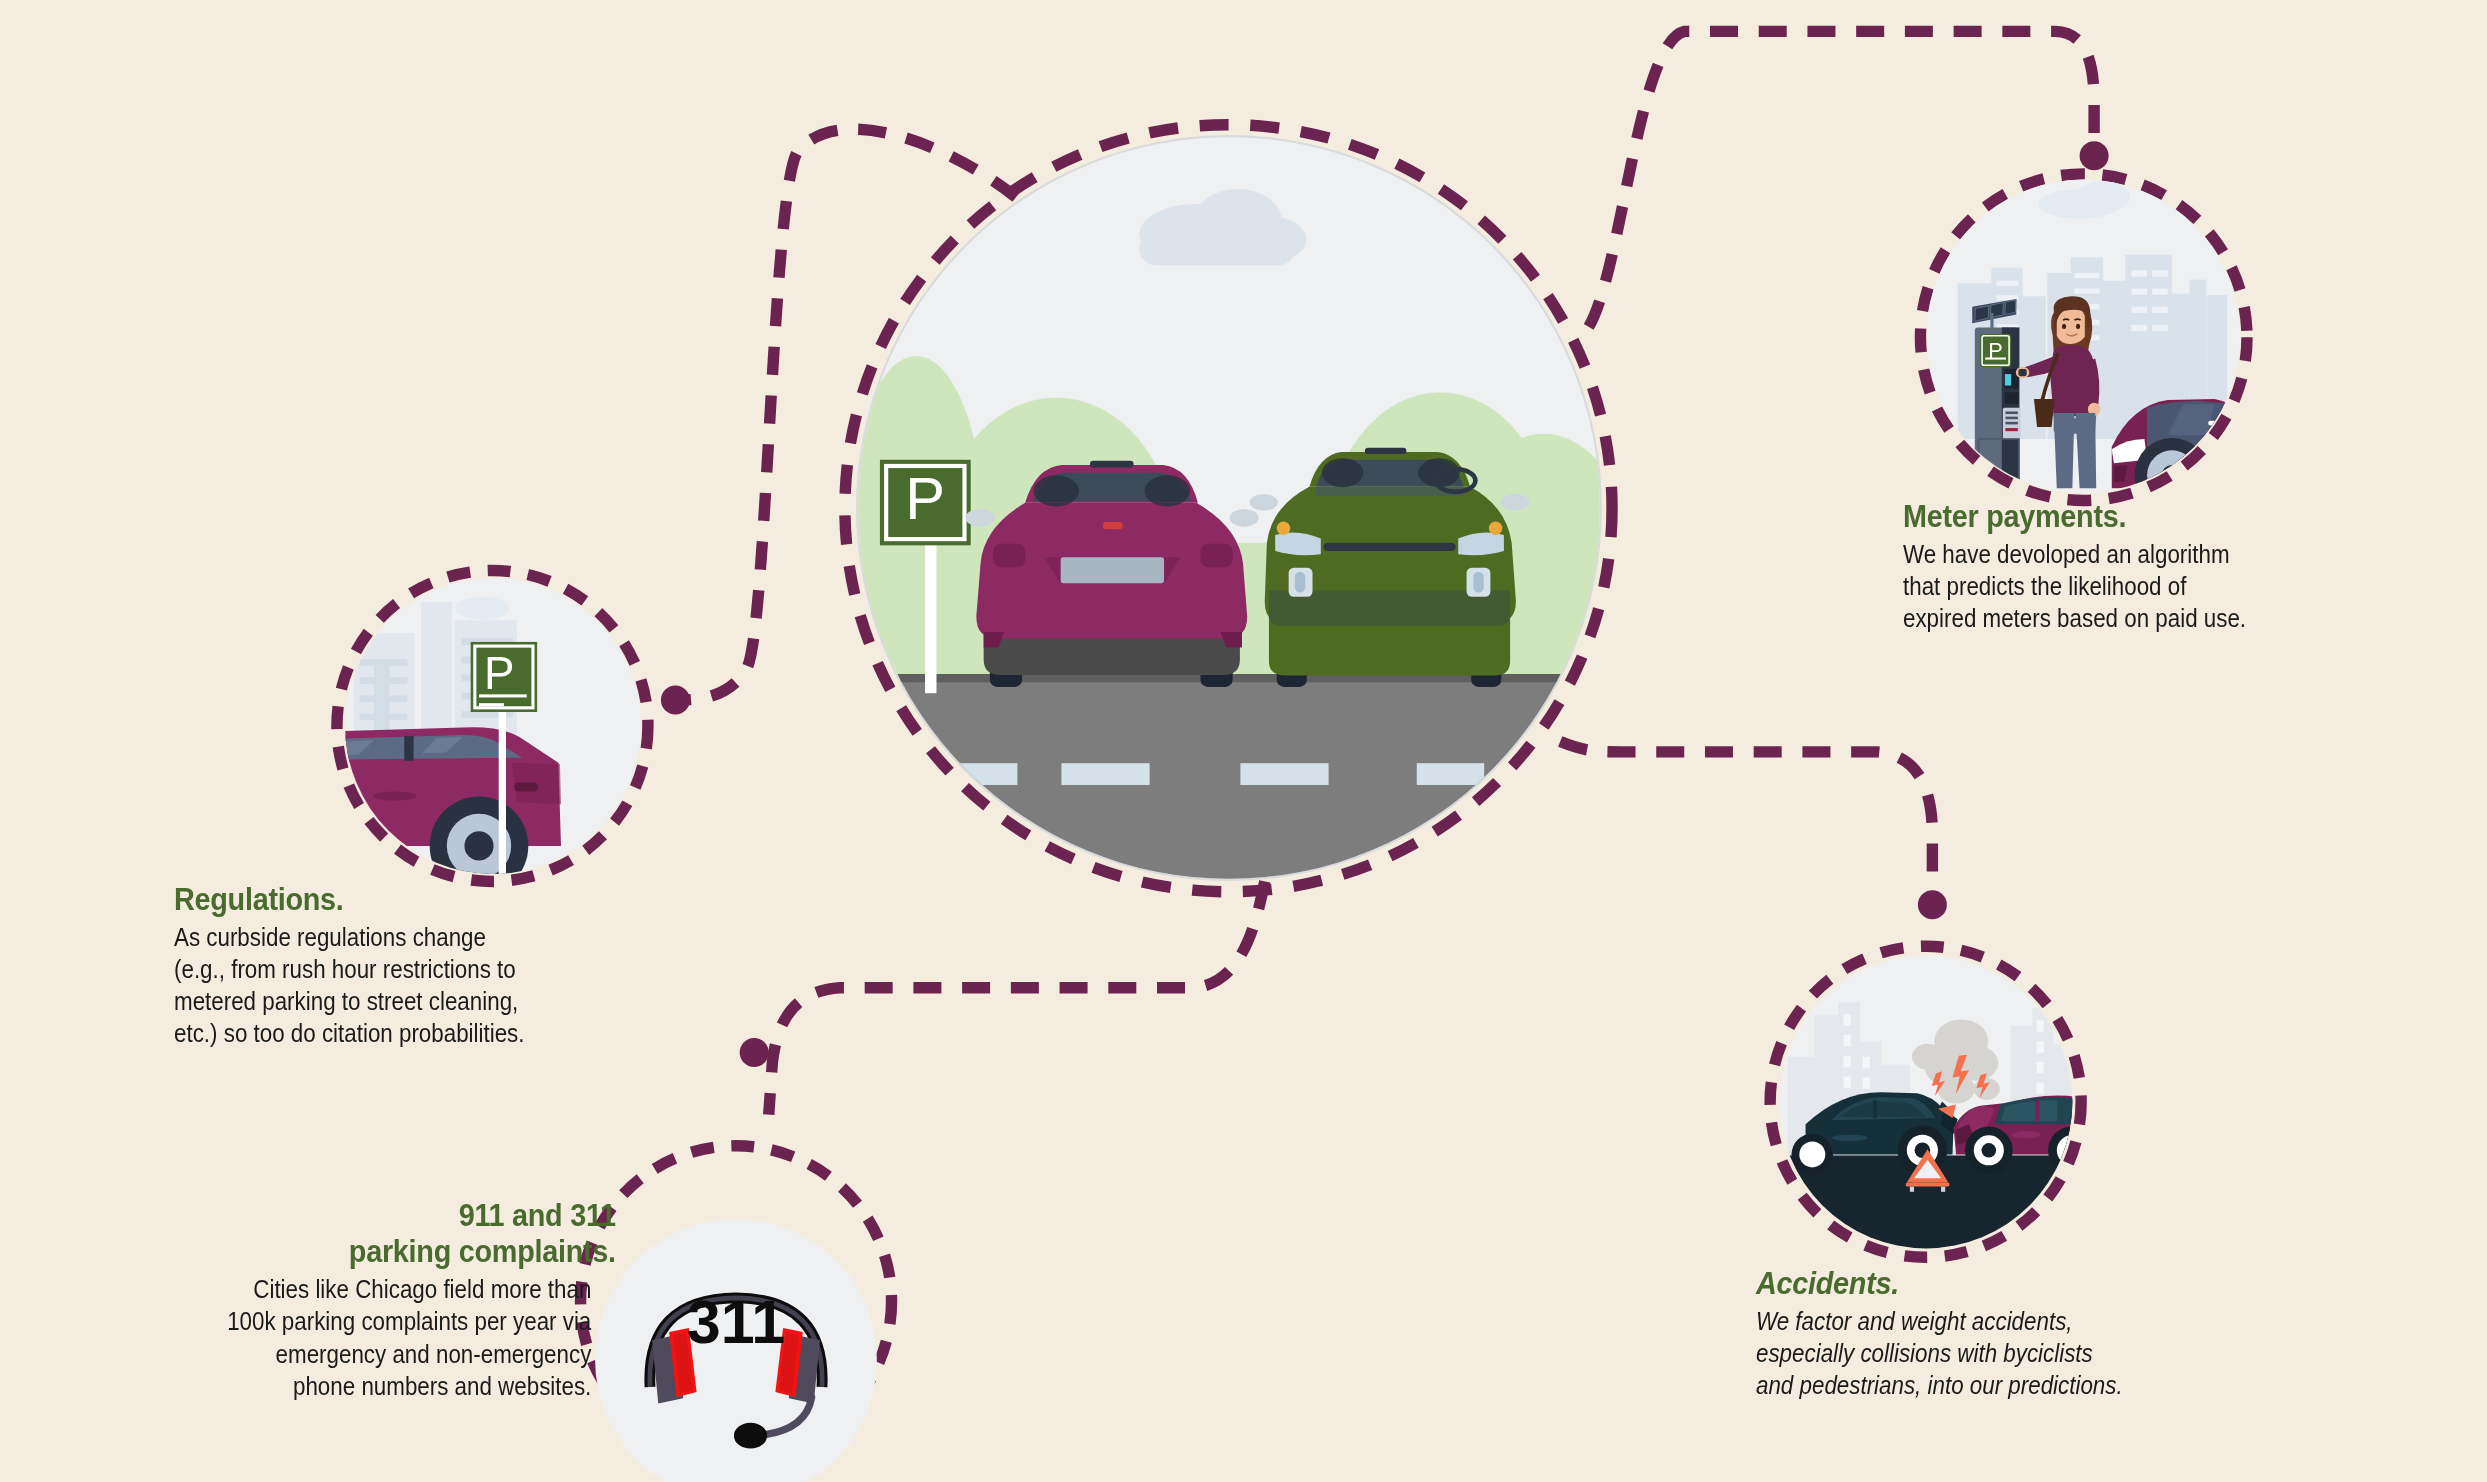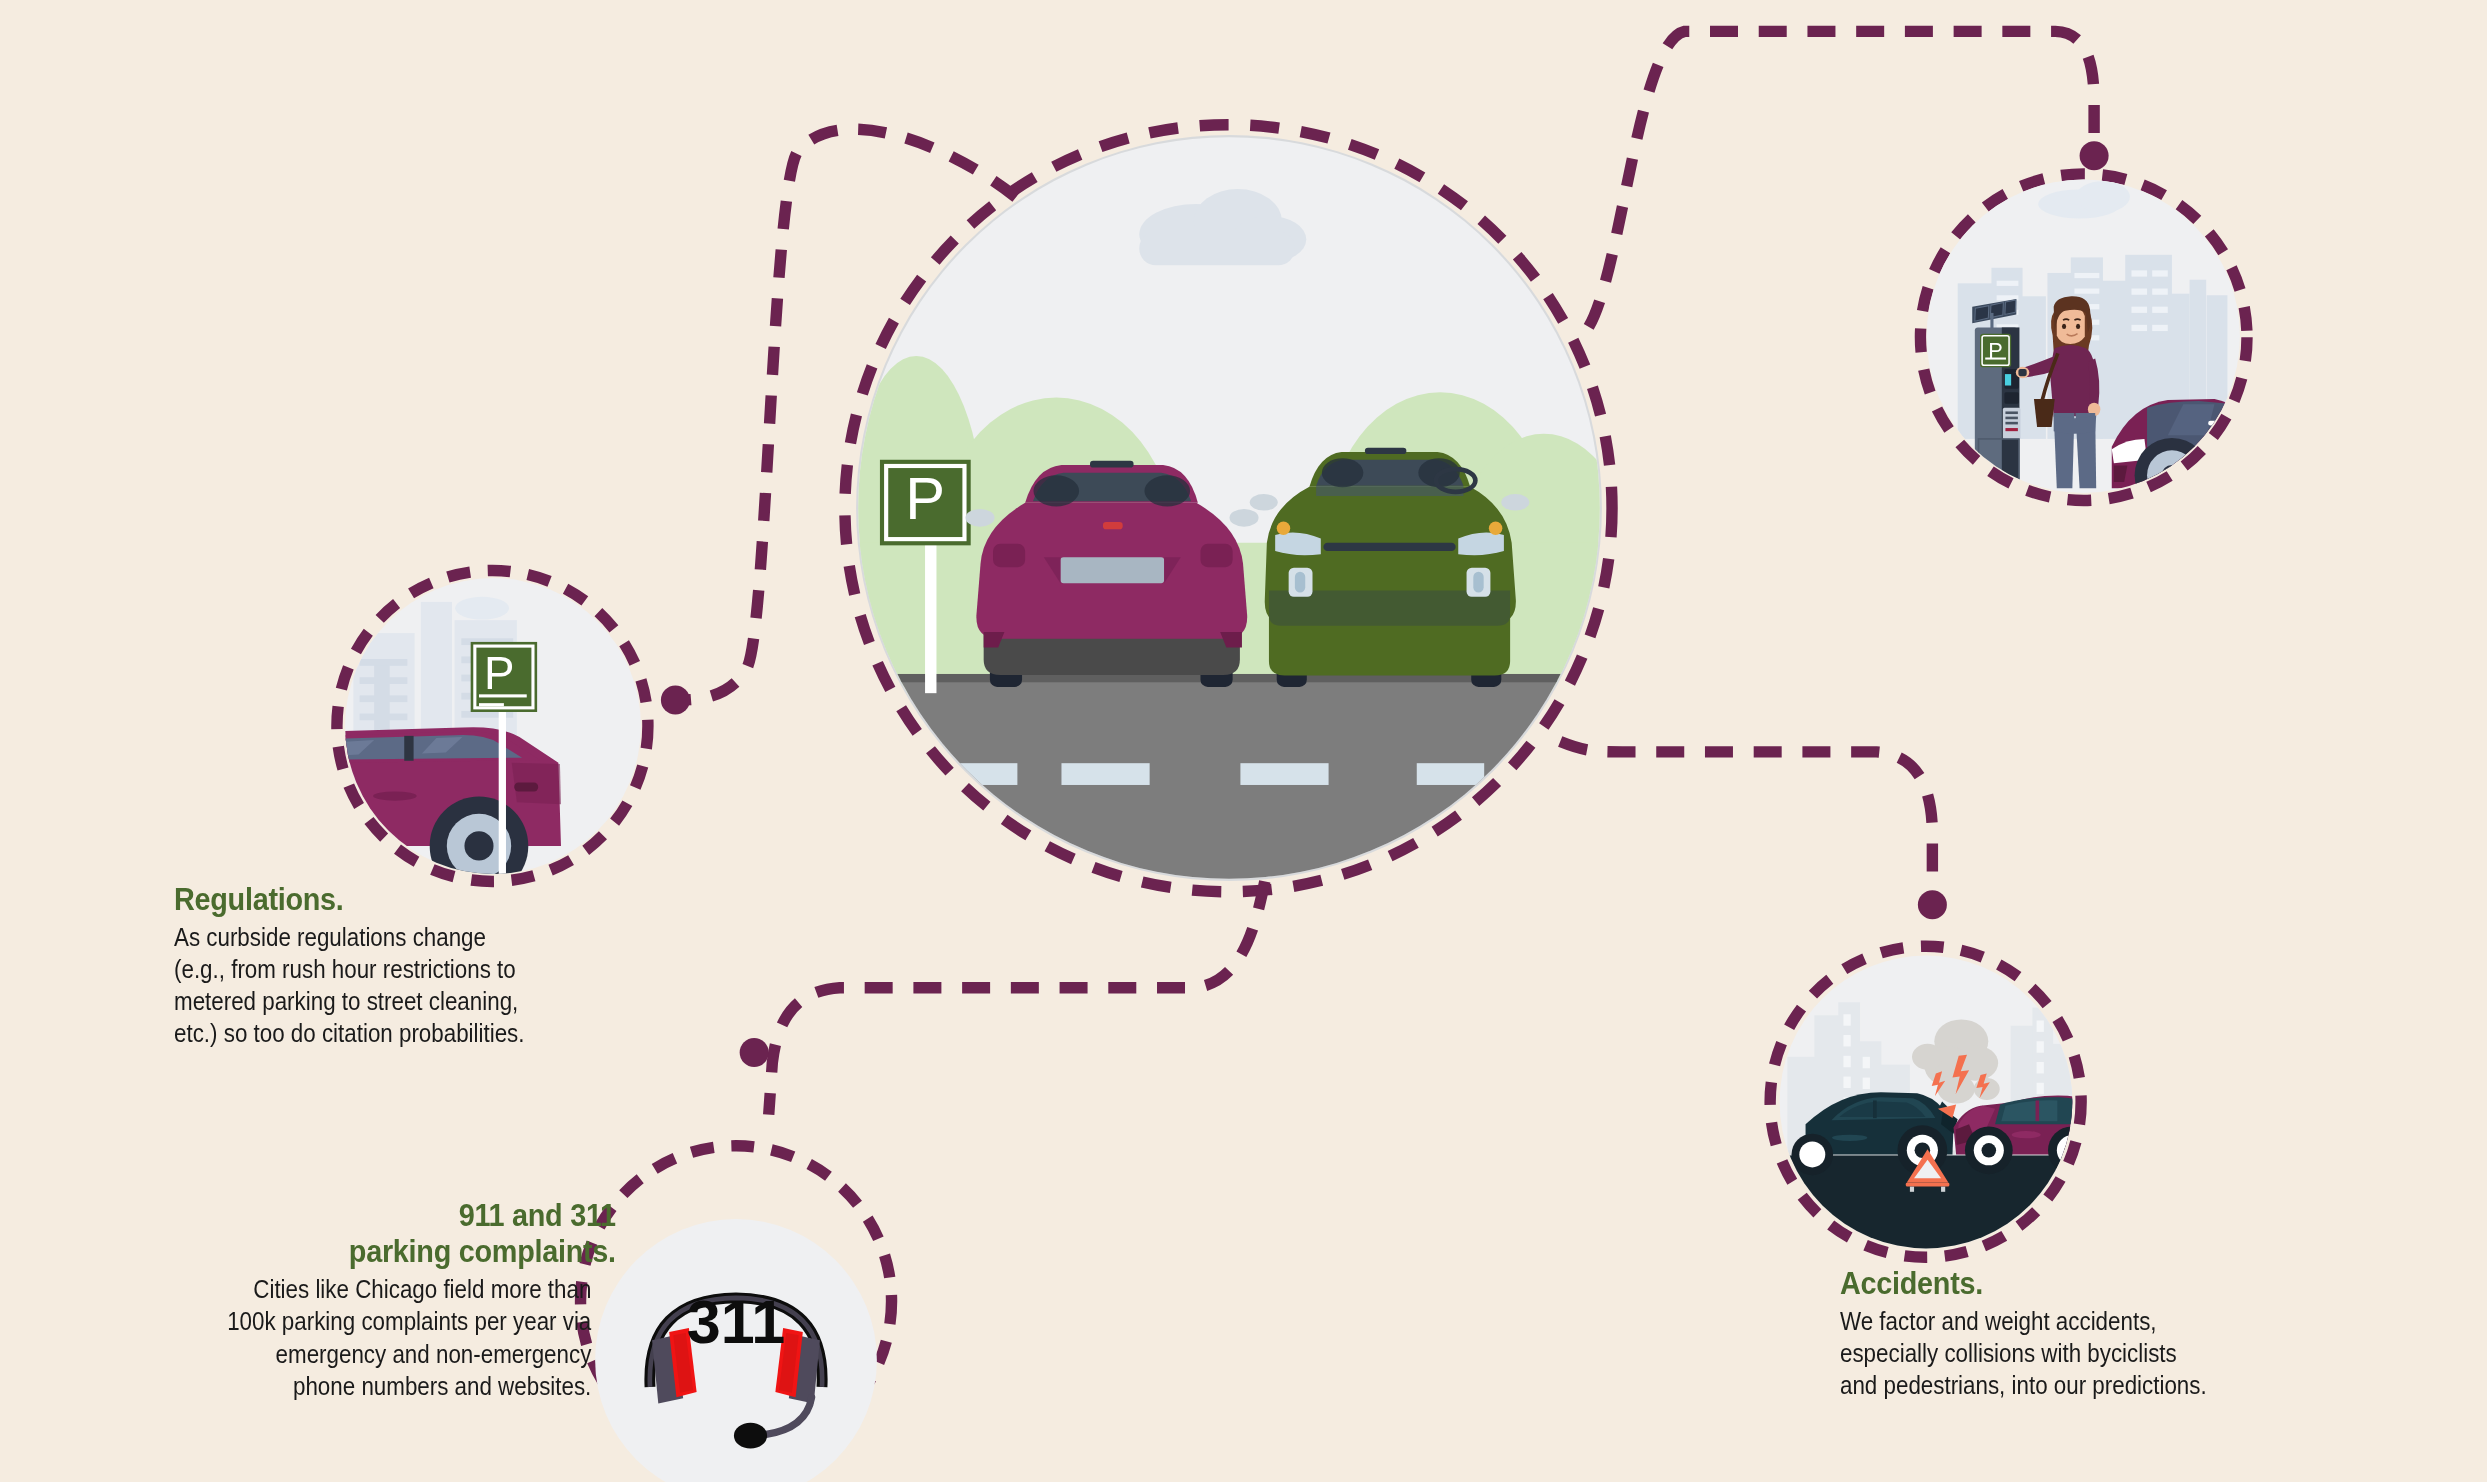--- a/index.html
+++ b/index.html
@@ -466,31 +466,37 @@
   </div>
 
   <div class="block" style="left:158px;top:881px;width:622px;margin-left:16px;">
     <h2>Regulations.</h2>
     <p>As curbside regulations change
 (e.g., from rush hour restrictions to
 metered parking to street cleaning,
 etc.) so too do citation probabilities.</p>
   </div>
 
+  <div class="block right" style="left:1903px;top:498px;width:581px;">
+    <h2>Meter payments.</h2>
+    <p>We have devoloped an algorithm
+that predicts the likelihood of
+expired meters based on paid use.</p>
+  </div>
 
   <div class="block" style="left:65px;top:1197px;width:612px;text-align:right;">
     <h2>911 and 311
 parking complaints.</h2>
     <p>Cities like Chicago field more than
 100k parking complaints per year via
 emergency and non-emergency
 phone numbers and websites.</p>
   </div>
 
-  <div class="block right" style="left:1840px;top:1265px;width:612px;">
+  <div class="block right" style="left:1756px;top:1265px;width:612px;font-style:italic;">
     <h2>Accidents.</h2>
     <p>We factor and weight accidents,
 especially collisions with byciclists
 and pedestrians, into our predictions.</p>
   </div>
 
 </div>
 
 
 </body></html>

